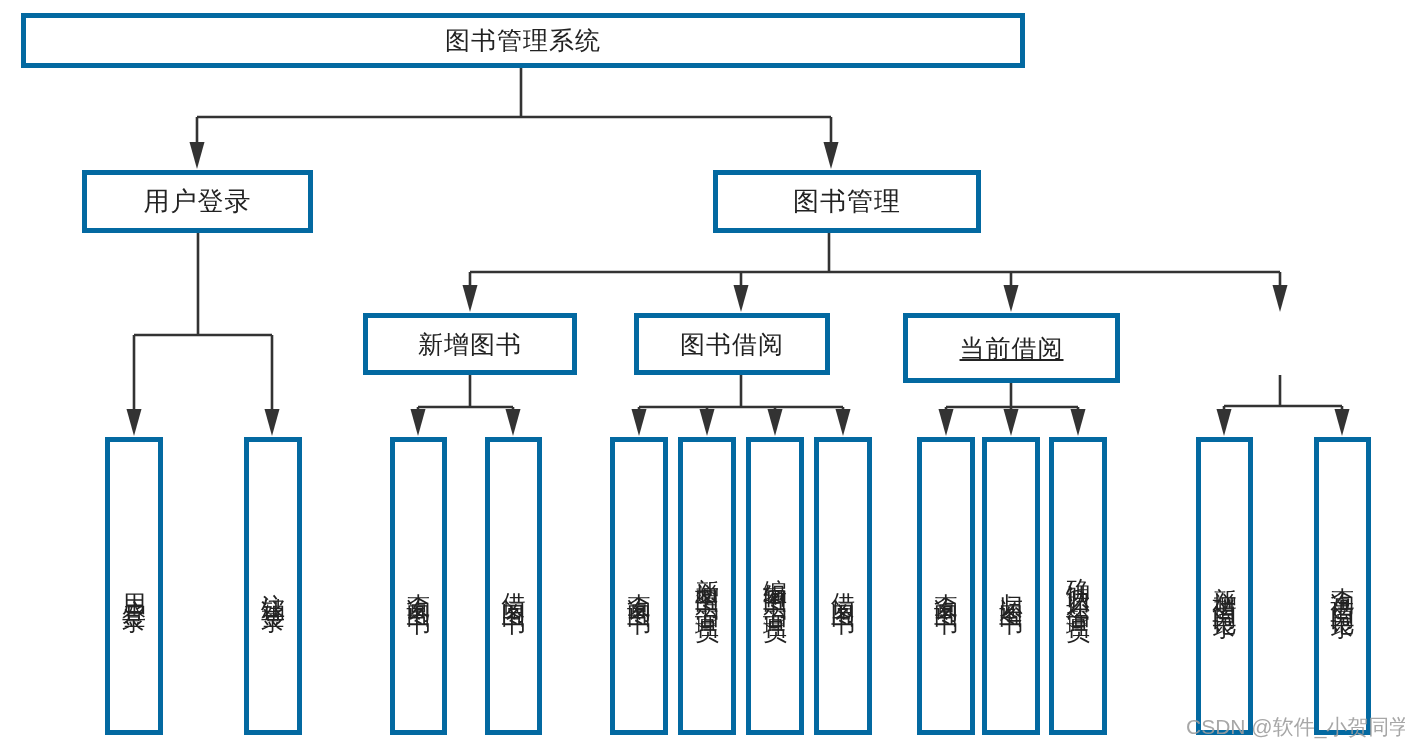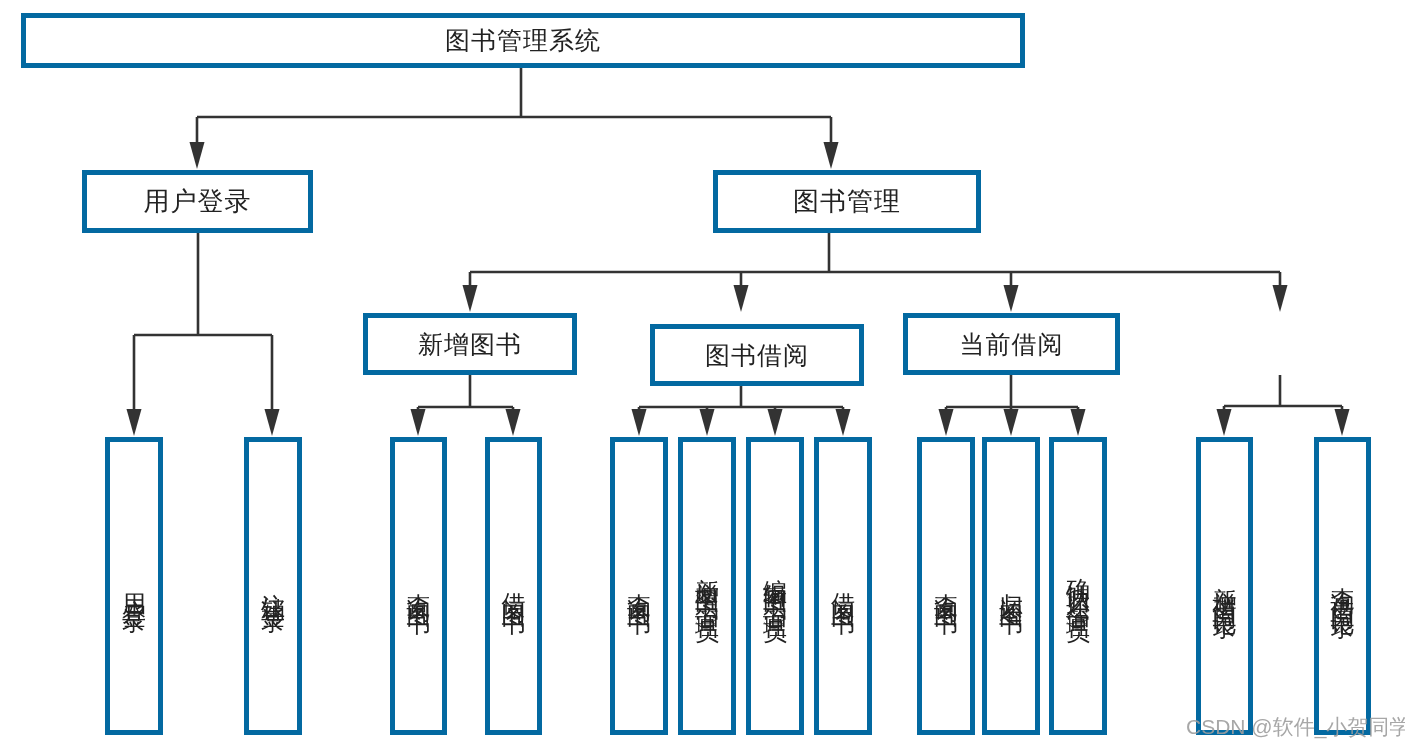--- a/index.html
+++ b/index.html
@@ -97,24 +97,24 @@
   <div class="node branch" style="left:82px; top:170px; width:231px; height:63px;">
     <span>用户登录</span>
   </div>
   <div class="node branch" style="left:713px; top:170px; width:268px; height:63px;">
     <span>图书管理</span>
   </div>
 
   <div class="node sub" style="left:363px; top:313px; width:214px; height:62px;">
     <span>新增图书</span>
   </div>
-  <div class="node sub" style="left:634px; top:324px; width:214px; height:62px;margin-left:16px;">
+  <div class="node sub" style="left:634px; top:313px; width:196px; height:62px;">
     <span>图书借阅</span>
   </div>
-  <div class="node sub" style="left:903px; top:313px; width:217px; height:62px;">
+  <div class="node sub" style="left:903px; top:313px; width:217px; height:70px;text-decoration:underline;">
     <span>当前借阅</span>
   </div>
 
   <div class="node leaf" style="left:105px; top:437px; width:58px; height:298px;">
     <span class="vtext">用户登录</span>
   </div>
   <div class="node leaf" style="left:244px; top:437px; width:58px; height:298px;">
     <span class="vtext">注销登录</span>
   </div>
 

